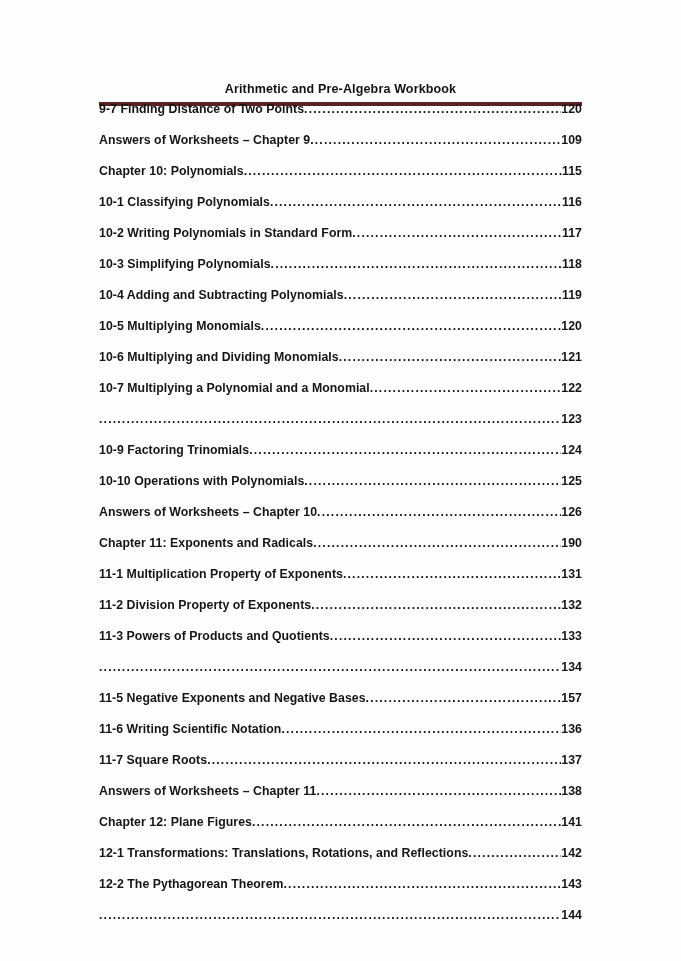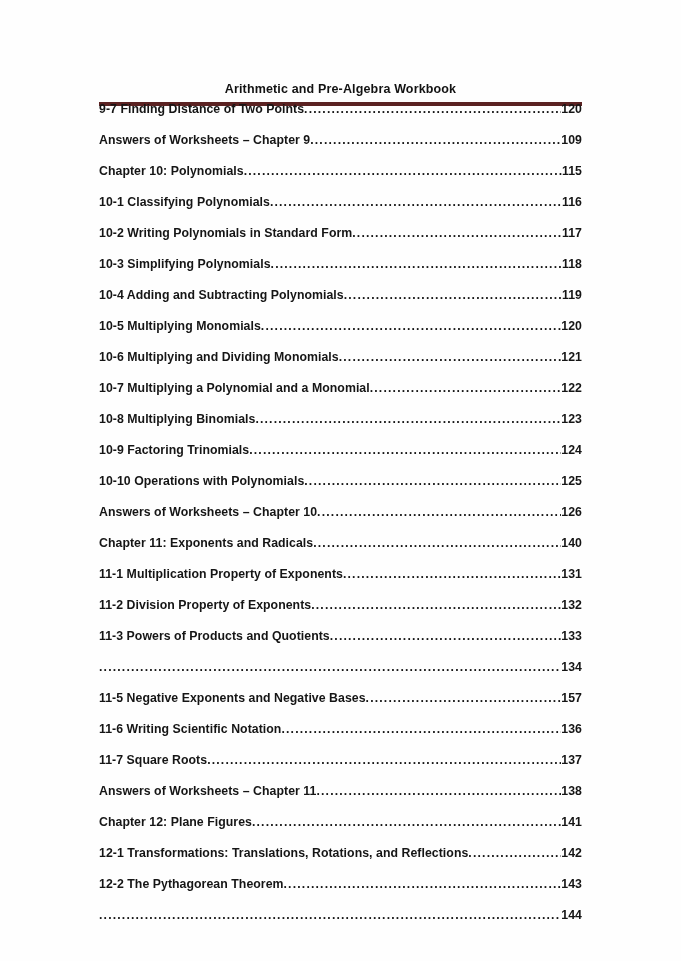--- a/index.html
+++ b/index.html
@@ -157,21 +157,20 @@
         <span class="entry-title">10-6 Multiplying and Dividing Monomials</span>
         <span class="entry-leader"></span>
         <span class="entry-page">121</span>
       </div>
       <div class="toc-entry">
         <span class="entry-title">10-7 Multiplying a Polynomial and a Monomial</span>
         <span class="entry-leader"></span>
         <span class="entry-page">122</span>
       </div>
       <div class="toc-entry">
-        <span class="entry-title">10-8 Multiplying Binomials</span>
         <span class="entry-leader"></span>
         <span class="entry-page">123</span>
       </div>
       <div class="toc-entry">
         <span class="entry-title">10-9 Factoring Trinomials</span>
         <span class="entry-leader"></span>
         <span class="entry-page">124</span>
       </div>
       <div class="toc-entry">
         <span class="entry-title">10-10 Operations with Polynomials</span>
@@ -179,21 +178,21 @@
         <span class="entry-page">125</span>
       </div>
       <div class="toc-entry">
         <span class="entry-title">Answers of Worksheets – Chapter 10</span>
         <span class="entry-leader"></span>
         <span class="entry-page">126</span>
       </div>
       <div class="toc-entry">
         <span class="entry-title">Chapter 11: Exponents and Radicals</span>
         <span class="entry-leader"></span>
-        <span class="entry-page">140</span>
+        <span class="entry-page">190</span>
       </div>
       <div class="toc-entry">
         <span class="entry-title">11-1 Multiplication Property of Exponents</span>
         <span class="entry-leader"></span>
         <span class="entry-page">131</span>
       </div>
       <div class="toc-entry">
         <span class="entry-title">11-2 Division Property of Exponents</span>
         <span class="entry-leader"></span>
         <span class="entry-page">132</span>

